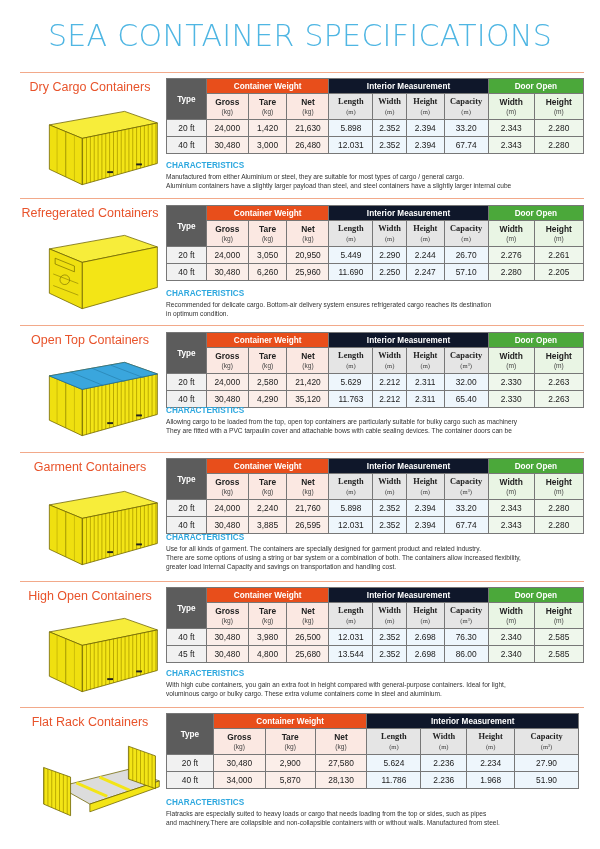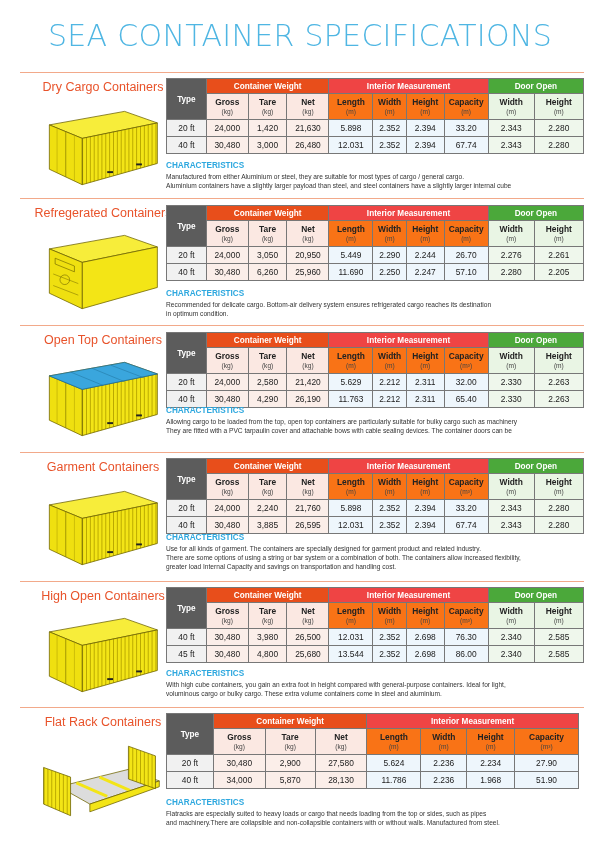--- a/index.html
+++ b/index.html
@@ -11,39 +11,39 @@
     text-align: center; font-size: 30px; font-weight: normal;
     color: #4fb6e3; letter-spacing: 0.3px;
     font-family: "DejaVu Sans", sans-serif; font-weight: 200;
     transform: scaleY(1.0);
   }
 
   .section { position: absolute; left: 20px; width: 564px; }
   .divider { position: absolute; left: 20px; width: 564px; height: 1px; background: #f2a98a; }
 
   .sec-title {
-    position: absolute; left: 13px; top: 8px; width: 140px; text-align: center;
+    position: absolute; left: 0; top: 8px; width: 140px; text-align: center;
     font-size: 12.5px; color: #e8532b;
   }
   .illus { position: absolute; left: 12px; width: 135px; height: 85px; }
 
   .spec {
     position: absolute; left: 146px; border-collapse: collapse;
     font-size: 8.4px; border: 1px solid #555;
   }
   .spec td, .spec th { border: 1px solid #777; text-align: center; padding: 0; }
   .spec .grp th { color: #fff; font-weight: bold; font-size: 8.2px; height: 15px; margin-top: 40px; }
   .spec .g-type { background: #5c5c5c; color: #fff; font-weight: bold; font-size: 8.6px; vertical-align: middle; }
   .spec .g-weight { background: #e84e1b; }
-  .spec .g-interior { background: #ef4444; }
+  .spec .g-interior { background: #0f172a; }
   .spec .g-door { background: #4ba83a; }
   .spec .sub th { font-weight: bold; font-size: 8.4px; color: #222; height: 26px; line-height: 10px; }
   .spec .sub th .u { display: block; font-weight: normal; font-size: 6.6px; color: #444; }
   .spec .sub .w { background: #fbe8e2; }
-  .spec .sub .i { background: #f97316; }
+  .spec .sub .i { background: #e5e5e5; font-family: Liberation Serif, serif; }
   .spec .sub .d { background: #e9f5e4; }
   .spec tbody td { height: 17px; font-size: 8.4px; color: #222; }
   .spec tbody .t { background: #f1f1f1; }
   .spec tbody .w { background: #fbeee9; }
   .spec tbody .i { background: #eef6fc; }
   .spec tbody .d { background: #eff7ec; margin-top: 8px; }
 
   .char { position: absolute; left: 146px; width: 420px; }
   .char-h { font-size: 8.2px; font-weight: bold; color: #2ea8df; margin-bottom: 2px; }
   .char-p { font-size: 6.6px; line-height: 9px; color: #333; white-space: pre-line; }
@@ -281,21 +281,21 @@
           <td class="i">2.212</td>
           <td class="i">2.311</td>
           <td class="i">32.00</td>
           <td class="d">2.330</td>
           <td class="d">2.263</td>
       </tr>
       <tr>
         <td class="t">40 ft</td>
           <td class="w">30,480</td>
           <td class="w">4,290</td>
-          <td class="w">26,190</td>
+          <td class="w">35,120</td>
           <td class="i">11.763</td>
           <td class="i">2.212</td>
           <td class="i">2.311</td>
           <td class="i">65.40</td>
           <td class="d">2.330</td>
           <td class="d">2.263</td>
       </tr>
     </tbody>
   </table>
   <div class="char" style="top:81px;">

